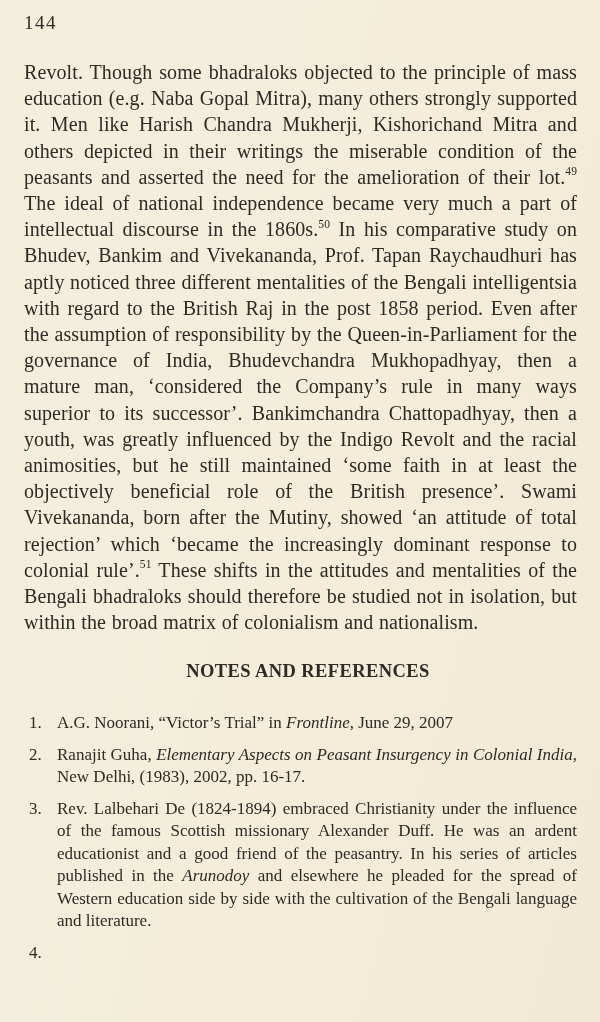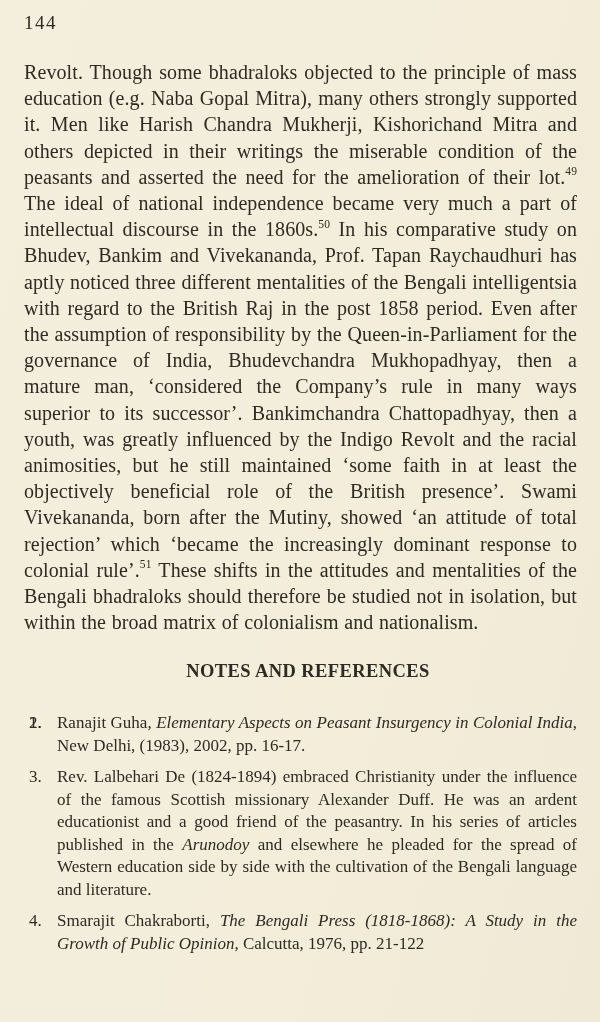--- a/index.html
+++ b/index.html
@@ -84,18 +84,18 @@
 <div class="page">
   <header class="running-head">
     <span class="pagenum">144</span>
   </header>
 
   <p class="body-text">Revolt. Though some bhadraloks objected to the principle of mass education (e.g. Naba Gopal Mitra), many others strongly supported it. Men like Harish Chandra Mukherji, Kishorichand Mitra and others depicted in their writings the miserable condition of the peasants and asserted the need for the amelioration of their lot.<sup>49</sup> The ideal of national independence became very much a part of intellectual discourse in the 1860s.<sup>50</sup> In his comparative study on Bhudev, Bankim and Vivekananda, Prof. Tapan Raychaudhuri has aptly noticed three different mentalities of the Bengali intelligentsia with regard to the British Raj in the post 1858 period. Even after the assumption of responsibility by the Queen-in-Parliament for the governance of India, Bhudevchandra Mukhopadhyay, then a mature man, ‘considered the Company’s rule in many ways superior to its successor’. Bankimchandra Chattopadhyay, then a youth, was greatly influenced by the Indigo Revolt and the racial animosities, but he still maintained ‘some faith in at least the objectively beneficial role of the British presence’. Swami Vivekananda, born after the Mutiny, showed ‘an attitude of total rejection’ which ‘became the increasingly dominant response to colonial rule’.<sup>51</sup> These shifts in the attitudes and mentalities of the Bengali bhadraloks should therefore be studied not in isolation, but within the broad matrix of colonialism and nationalism.</p>
 
   <h2 class="section-heading">NOTES AND REFERENCES</h2>
 
   <ol class="notes">
-      <li class="note"><span class="note-num">1.</span></li>
+      <li class="note"><span class="note-num">1.</span><span class="note-text">A.G. Noorani, “Victor’s Trial” in <i>Frontline</i>, June 29, 2007</span></li>
       <li class="note"><span class="note-num">2.</span><span class="note-text">Ranajit Guha, <i>Elementary Aspects on Peasant Insurgency in Colonial India</i>, New Delhi, (1983), 2002, pp. 16-17.</span></li>
       <li class="note"><span class="note-num">3.</span><span class="note-text">Rev. Lalbehari De (1824-1894) embraced Christianity under the influence of the famous Scottish missionary Alexander Duff. He was an ardent educationist and a good friend of the peasantry. In his series of articles published in the <i>Arunodoy</i> and elsewhere he pleaded for the spread of Western education side by side with the cultivation of the Bengali language and literature.</span></li>
-      <li class="note"><span class="note-num">4.</span><span class="note-text">Smarajit Chakraborti, <i>The Bengali Press (1818-1868): A Study in the Growth of Public Opinion</i>, Calcutta, 1976, pp. 21-122</span></li>
+      <li class="note"><span class="note-num">4.</span></li>
     </ol>
 </div>
 
 </body></html>

